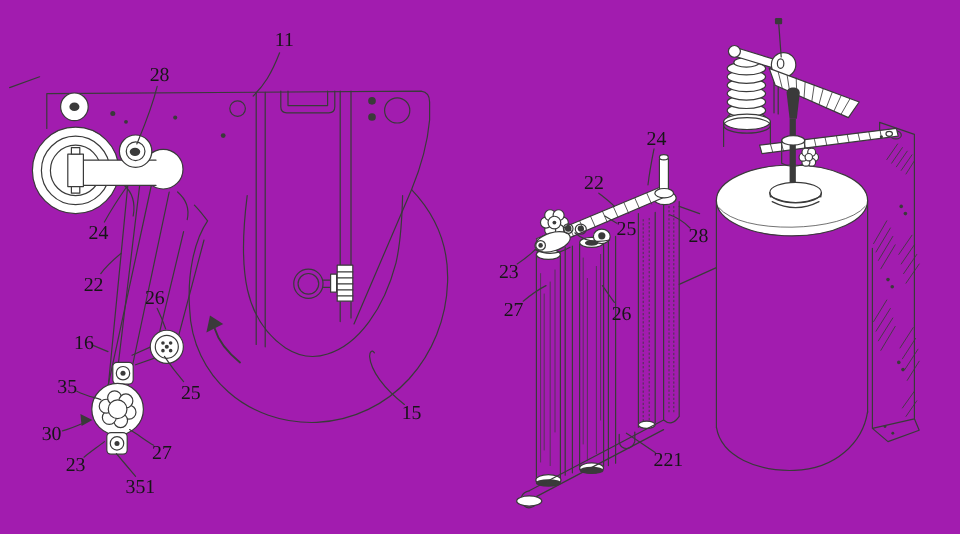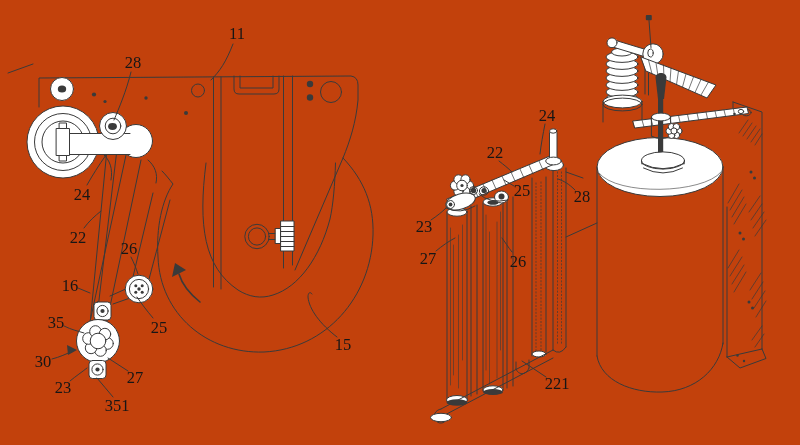--- a/index.html
+++ b/index.html
@@ -19,21 +19,21 @@
   .st .dash{stroke-width:0.7;stroke-dasharray:1.2,2.2;}
   .st .thick{stroke-width:1.6;}
   .leader{stroke:var(--line);stroke-width:0.9;fill:none;}
   .ref-label{font-family:"Liberation Serif","DejaVu Serif",serif;
              font-size:16.5px;fill:var(--label);stroke:none;
              text-anchor:middle;dominant-baseline:central;}
 </style>
 </head>
 <body>
 
-<div id="stage" style="background: #c2410c;">
+<div id="stage" style="background: #a21caf;">
 <svg id="fig-svg" class="st" width="800" height="445" viewBox="0 0 800 445" xmlns="http://www.w3.org/2000/svg">
 
   <g>
 
     <g>
       <path d="M8,73 L33,64"></path>
       <path d="M39,107 L39,78 L351,76 Q358,77 358,85 L358,100 C356,122 350,141 343,158 L295,270"></path>
       <path d="M234,76 L234,89 Q234,94 239,94 L274,94 Q279,94 279,89 L279,76 M240,76 L240,88 L273,88 L273,76"></path>
       <path d="M213.5,77 L213.5,287 M221,77 L221,289 M283.5,76 L283.5,268 M292.5,76 L292.5,265"></path>
       <circle cx="198" cy="90.5" r="6.5"></circle>

